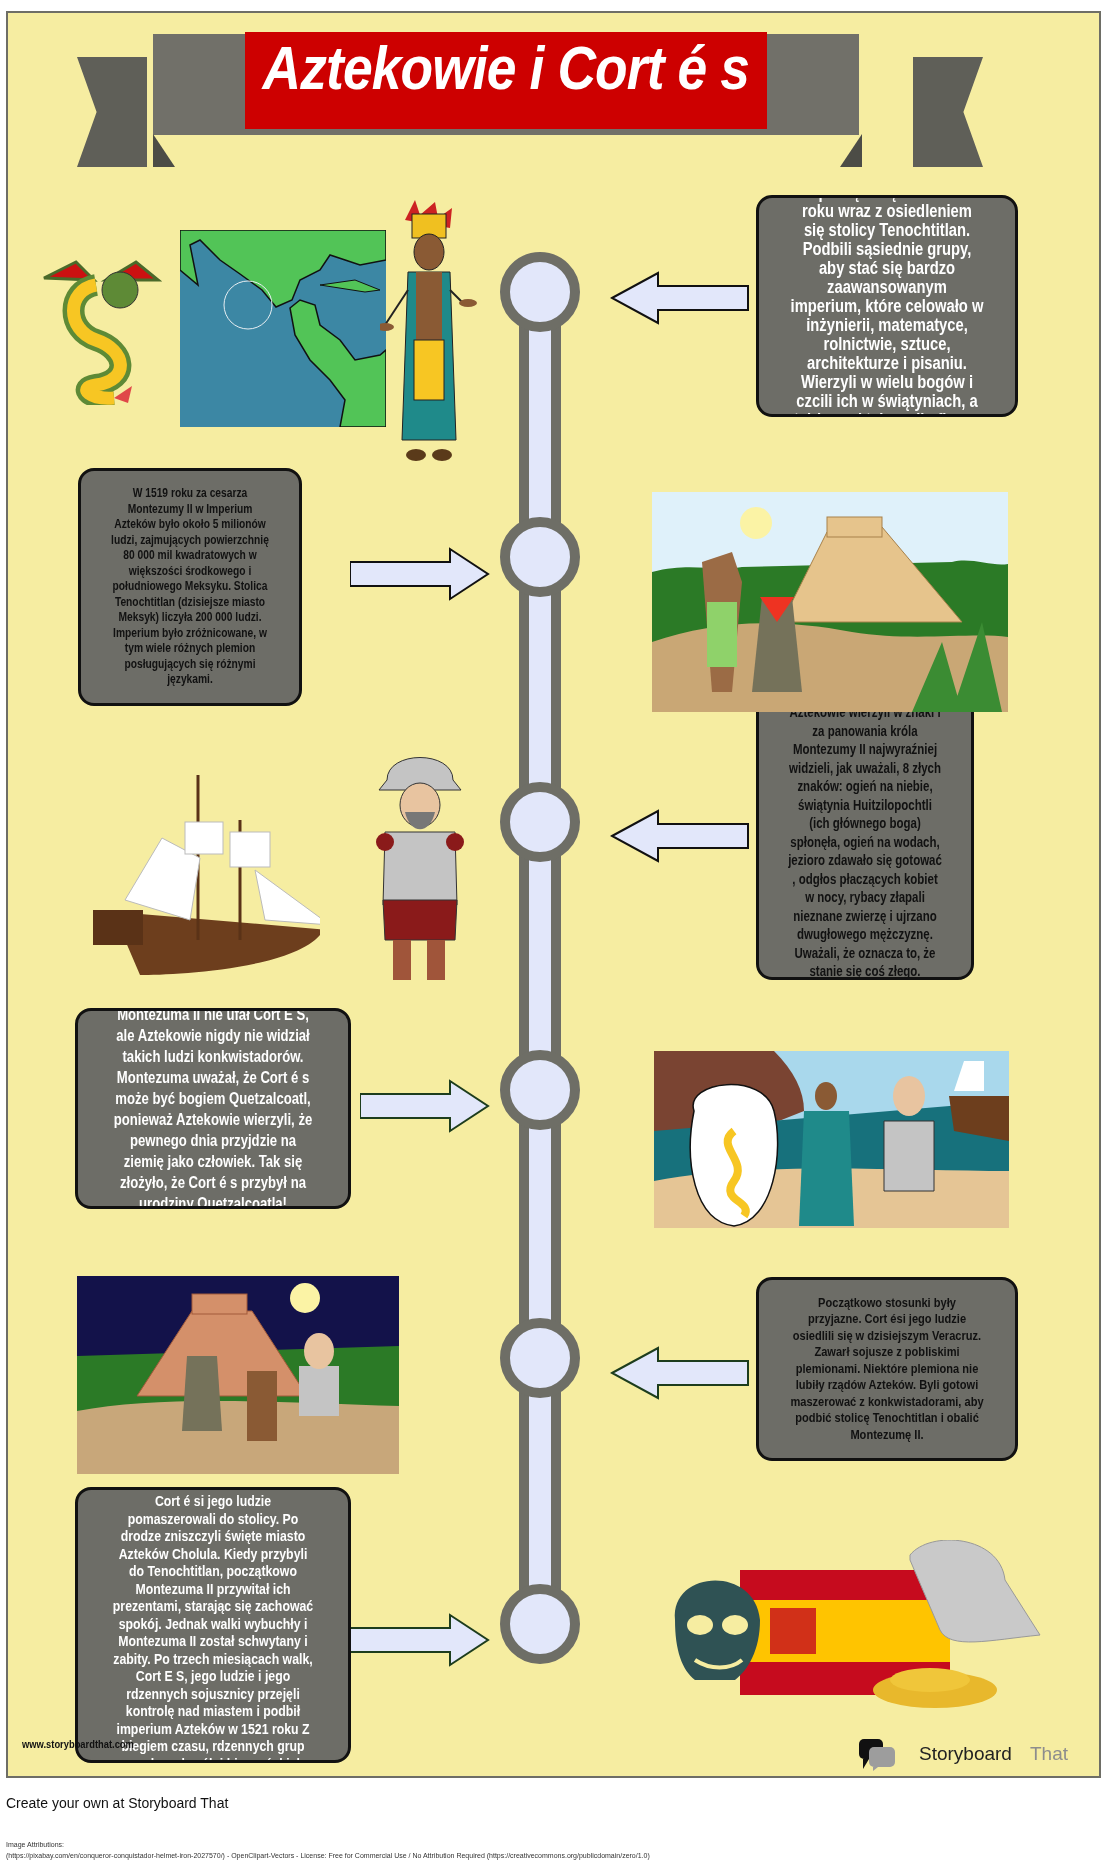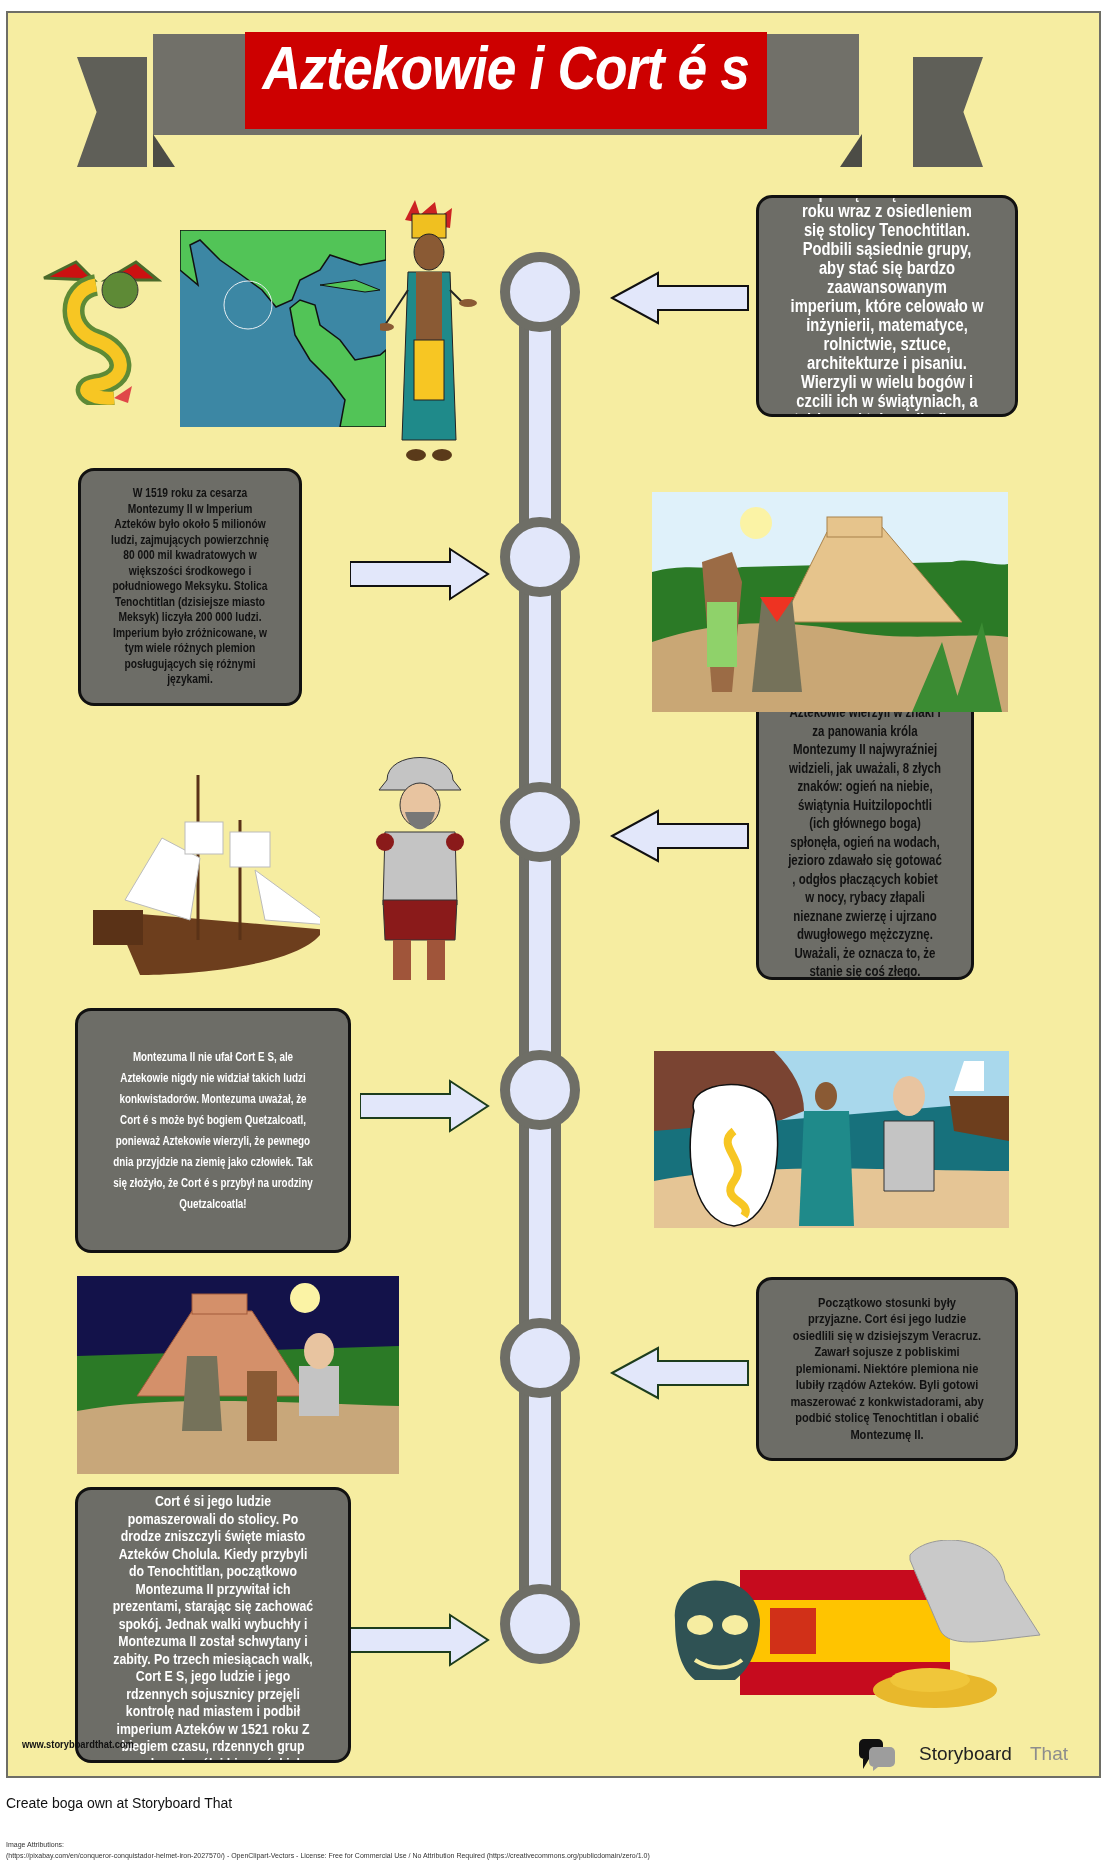--- a/index.html
+++ b/index.html
@@ -105,21 +105,21 @@
   <p>Cywilizacja Azteków rozpoczęła się około 1325 roku wraz z osiedleniem się stolicy Tenochtitlan. Podbili sąsiednie grupy, aby stać się bardzo zaawansowanym imperium, które celowało w inżynierii, matematyce, rolnictwie, sztuce, architekturze i pisaniu. Wierzyli w wielu bogów i czcili ich w świątyniach, a także praktykowali ofiary z ludzi.</p>
 </div>
 <div class="tbox dark" style="left:78px;top:468px;width:224px;height:238px;font-size:12.5px;line-height:15.5px">
   <p>W 1519 roku za cesarza Montezumy II w Imperium Azteków było około 5 milionów ludzi, zajmujących powierzchnię 80 000 mil kwadratowych w większości środkowego i południowego Meksyku. Stolica Tenochtitlan (dzisiejsze miasto Meksyk) liczyła 200 000 ludzi. Imperium było zróżnicowane, w tym wiele różnych plemion posługujących się różnymi językami.</p>
 </div>
 <div class="tbox dark" style="left:756px;top:694px;width:218px;height:286px;font-size:14px;line-height:18.5px;align-items:flex-start;padding-top:6px">
   <p>Aztekowie wierzyli w znaki i za panowania króla Montezumy II najwyraźniej widzieli, jak uważali, 8 złych znaków: ogień na niebie, świątynia Huitzilopochtli (ich głównego boga) spłonęła, ogień na wodach, jezioro zdawało się gotować , odgłos płaczących kobiet w nocy, rybacy złapali nieznane zwierzę i ujrzano dwugłowego mężczyznę. Uważali, że oznacza to, że stanie się coś złego.
 
 Kwiecień 1519, hiszpański konkwistador Hernan Cort é wylądowało 500 żołnierzy, 16 koni i armat!</p>
 </div>
-<div class="tbox light" style="left:75px;top:1008px;width:276px;height:245px;font-size:12px;line-height:21px">
+<div class="tbox light" style="left:75px;top:1008px;width:276px;height:201px;font-size:16px;line-height:21px">
   <p>Montezuma II nie ufał Cort E S, ale Aztekowie nigdy nie widział takich ludzi konkwistadorów. Montezuma uważał, że Cort é s może być bogiem Quetzalcoatl, ponieważ Aztekowie wierzyli, że pewnego dnia przyjdzie na ziemię jako człowiek. Tak się złożyło, że Cort é s przybył na urodziny Quetzalcoatla!</p>
 </div>
 <div class="tbox dark" style="left:756px;top:1277px;width:262px;height:184px;font-size:13.5px;line-height:16.5px">
   <p>Początkowo stosunki były przyjazne. Cort ési jego ludzie osiedlili się w dzisiejszym Veracruz. Zawarł sojusze z pobliskimi plemionami. Niektóre plemiona nie lubiły rządów Azteków. Byli gotowi maszerować z konkwistadorami, aby podbić stolicę Tenochtitlan i obalić Montezumę II.</p>
 </div>
 <div class="tbox light" style="left:75px;top:1487px;width:276px;height:276px;font-size:15px;line-height:17.5px;align-items:flex-start;padding-top:2px">
   <p>Cort é si jego ludzie pomaszerowali do stolicy. Po drodze zniszczyli święte miasto Azteków Cholula. Kiedy przybyli do Tenochtitlan, początkowo Montezuma II przywitał ich prezentami, starając się zachować spokój. Jednak walki wybuchły i Montezuma II został schwytany i zabity. Po trzech miesiącach walk, Cort E S, jego ludzie i jego rdzennych sojusznicy przejęli kontrolę nad miastem i podbił imperium Azteków w 1521 roku Z biegiem czasu, rdzennych grup zmarło z chorób i hiszpańskich zginęło lub zniewolony przez brutalnych konkwistadorów aż około</p>
 </div>
 
 <svg class="scene" style="left:36px;top:240px" width="126" height="165">
@@ -234,15 +234,15 @@
   <svg width="40" height="34">
     <rect x="2" y="2" width="24" height="20" rx="5" fill="#111"></rect>
     <path d="M6,22 L6,32 L12,22 Z" fill="#111"></path>
     <rect x="12" y="10" width="26" height="20" rx="5" fill="#9d9d9d"></rect>
     <path d="M16,30 L16,34 L21,30 Z" fill="#9d9d9d"></path>
   </svg>
   <span class="txt1">Storyboard</span>
     <span class="txt2" style="margin-left:-4px">That</span>
 </div>
 
-<div class="cta">Create boga own at Storyboard That</div>
+<div class="cta">Create your own at Storyboard That</div>
 <div class="attr-h">Image Attributions:</div>
 <div class="attr-b">(https://pixabay.com/en/conqueror-conquistador-helmet-iron-2027570/) - OpenClipart-Vectors - License: Free for Commercial Use / No Attribution Required (https://creativecommons.org/publicdomain/zero/1.0)</div>
 
 </body></html>

